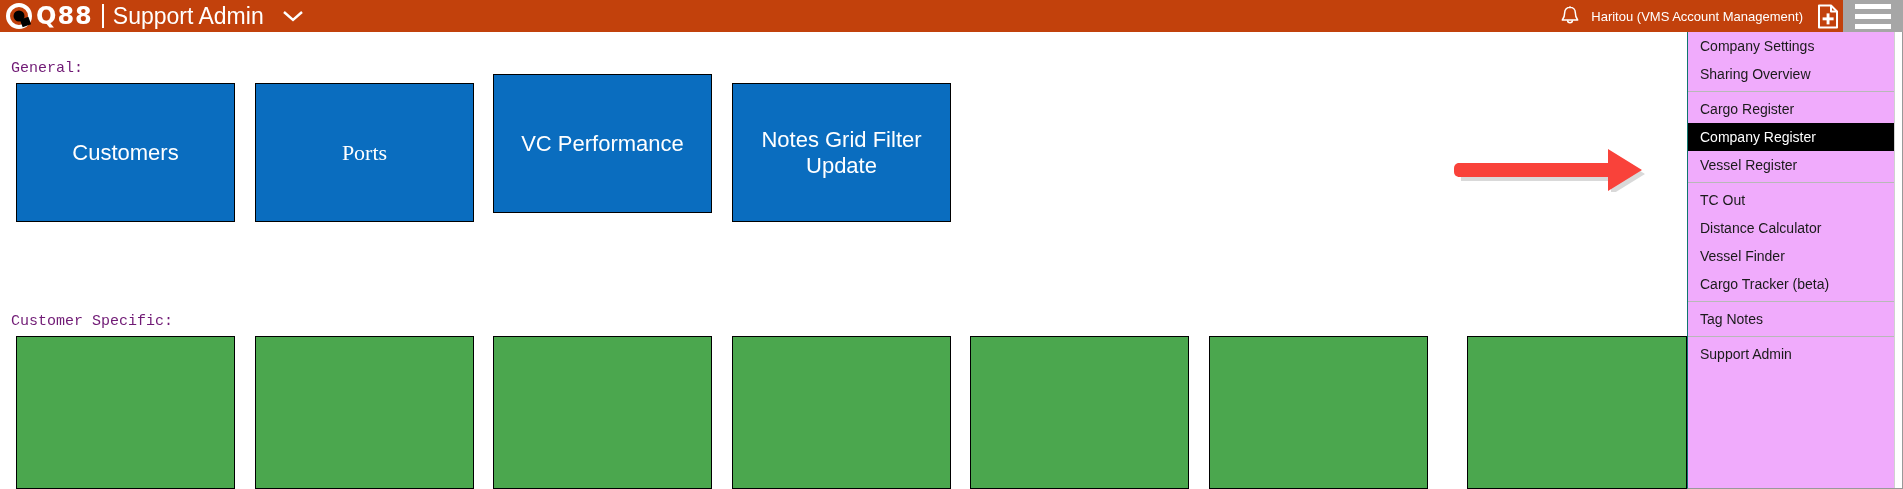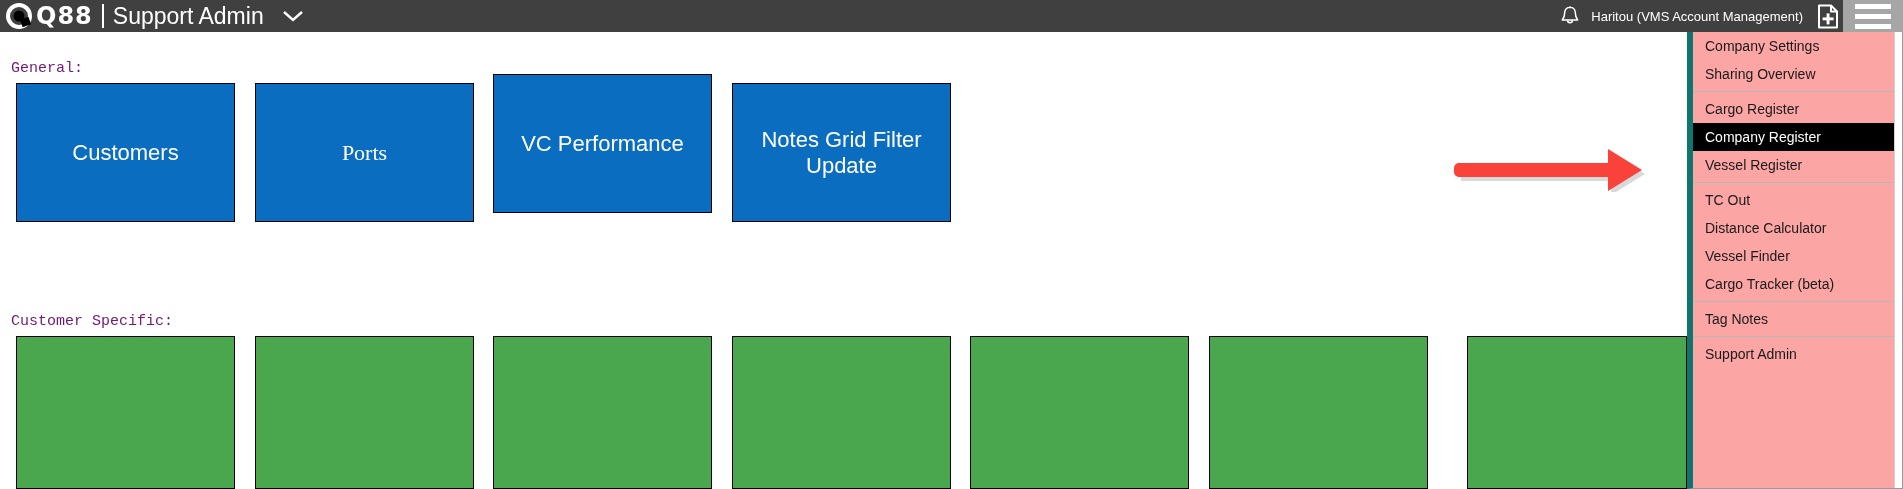--- a/index.html
+++ b/index.html
@@ -9,21 +9,21 @@
     background: #ffffff;
     font-family: "Liberation Sans", sans-serif;
     overflow: hidden;
   }
   #app { position: relative; width: 1903px; height: 489px; }
 
   
   .topbar {
     position: absolute; left: 0; top: 0;
     width: 1903px; height: 32px;
-    background: #404040;
+    background: #c2410c;
     display: flex; align-items: center;
   }
   .brand { display: flex; align-items: center; height: 32px; padding-left: 6px; }
   .q88-ring {
     width: 26px; height: 26px; border-radius: 50%;
     border: 4px solid #ffffff;
     position: relative; flex: 0 0 auto;
   }
   .q88-ring::after{
     content:""; position:absolute; left:50%; top:50%;
@@ -83,22 +83,22 @@
   
   .arrow {
     position:absolute; left:1452px; top:146px;
     width:230px; height:46px; pointer-events:none;
   }
 
   
   .dropdown {
     position:absolute; left:1687px; top:32px;
     width:216px; height:457px;
-    background:#fca5a5;
-    border-left:6px solid #0f766e;
+    background:#f0abfc;
+    border-left:1px solid #0f766e;
     border-bottom:1px solid #999999;
     border-right:1px solid #999999;
     overflow:hidden;
   }
   .menu-item {
     height:28px; display:flex; align-items:center;
     padding-left:12px; font-size:14px; color:#1a1a1a;
     cursor:pointer; white-space:nowrap;
   }
   .menu-item.selected { background:#000000; color:#ffffff; }

